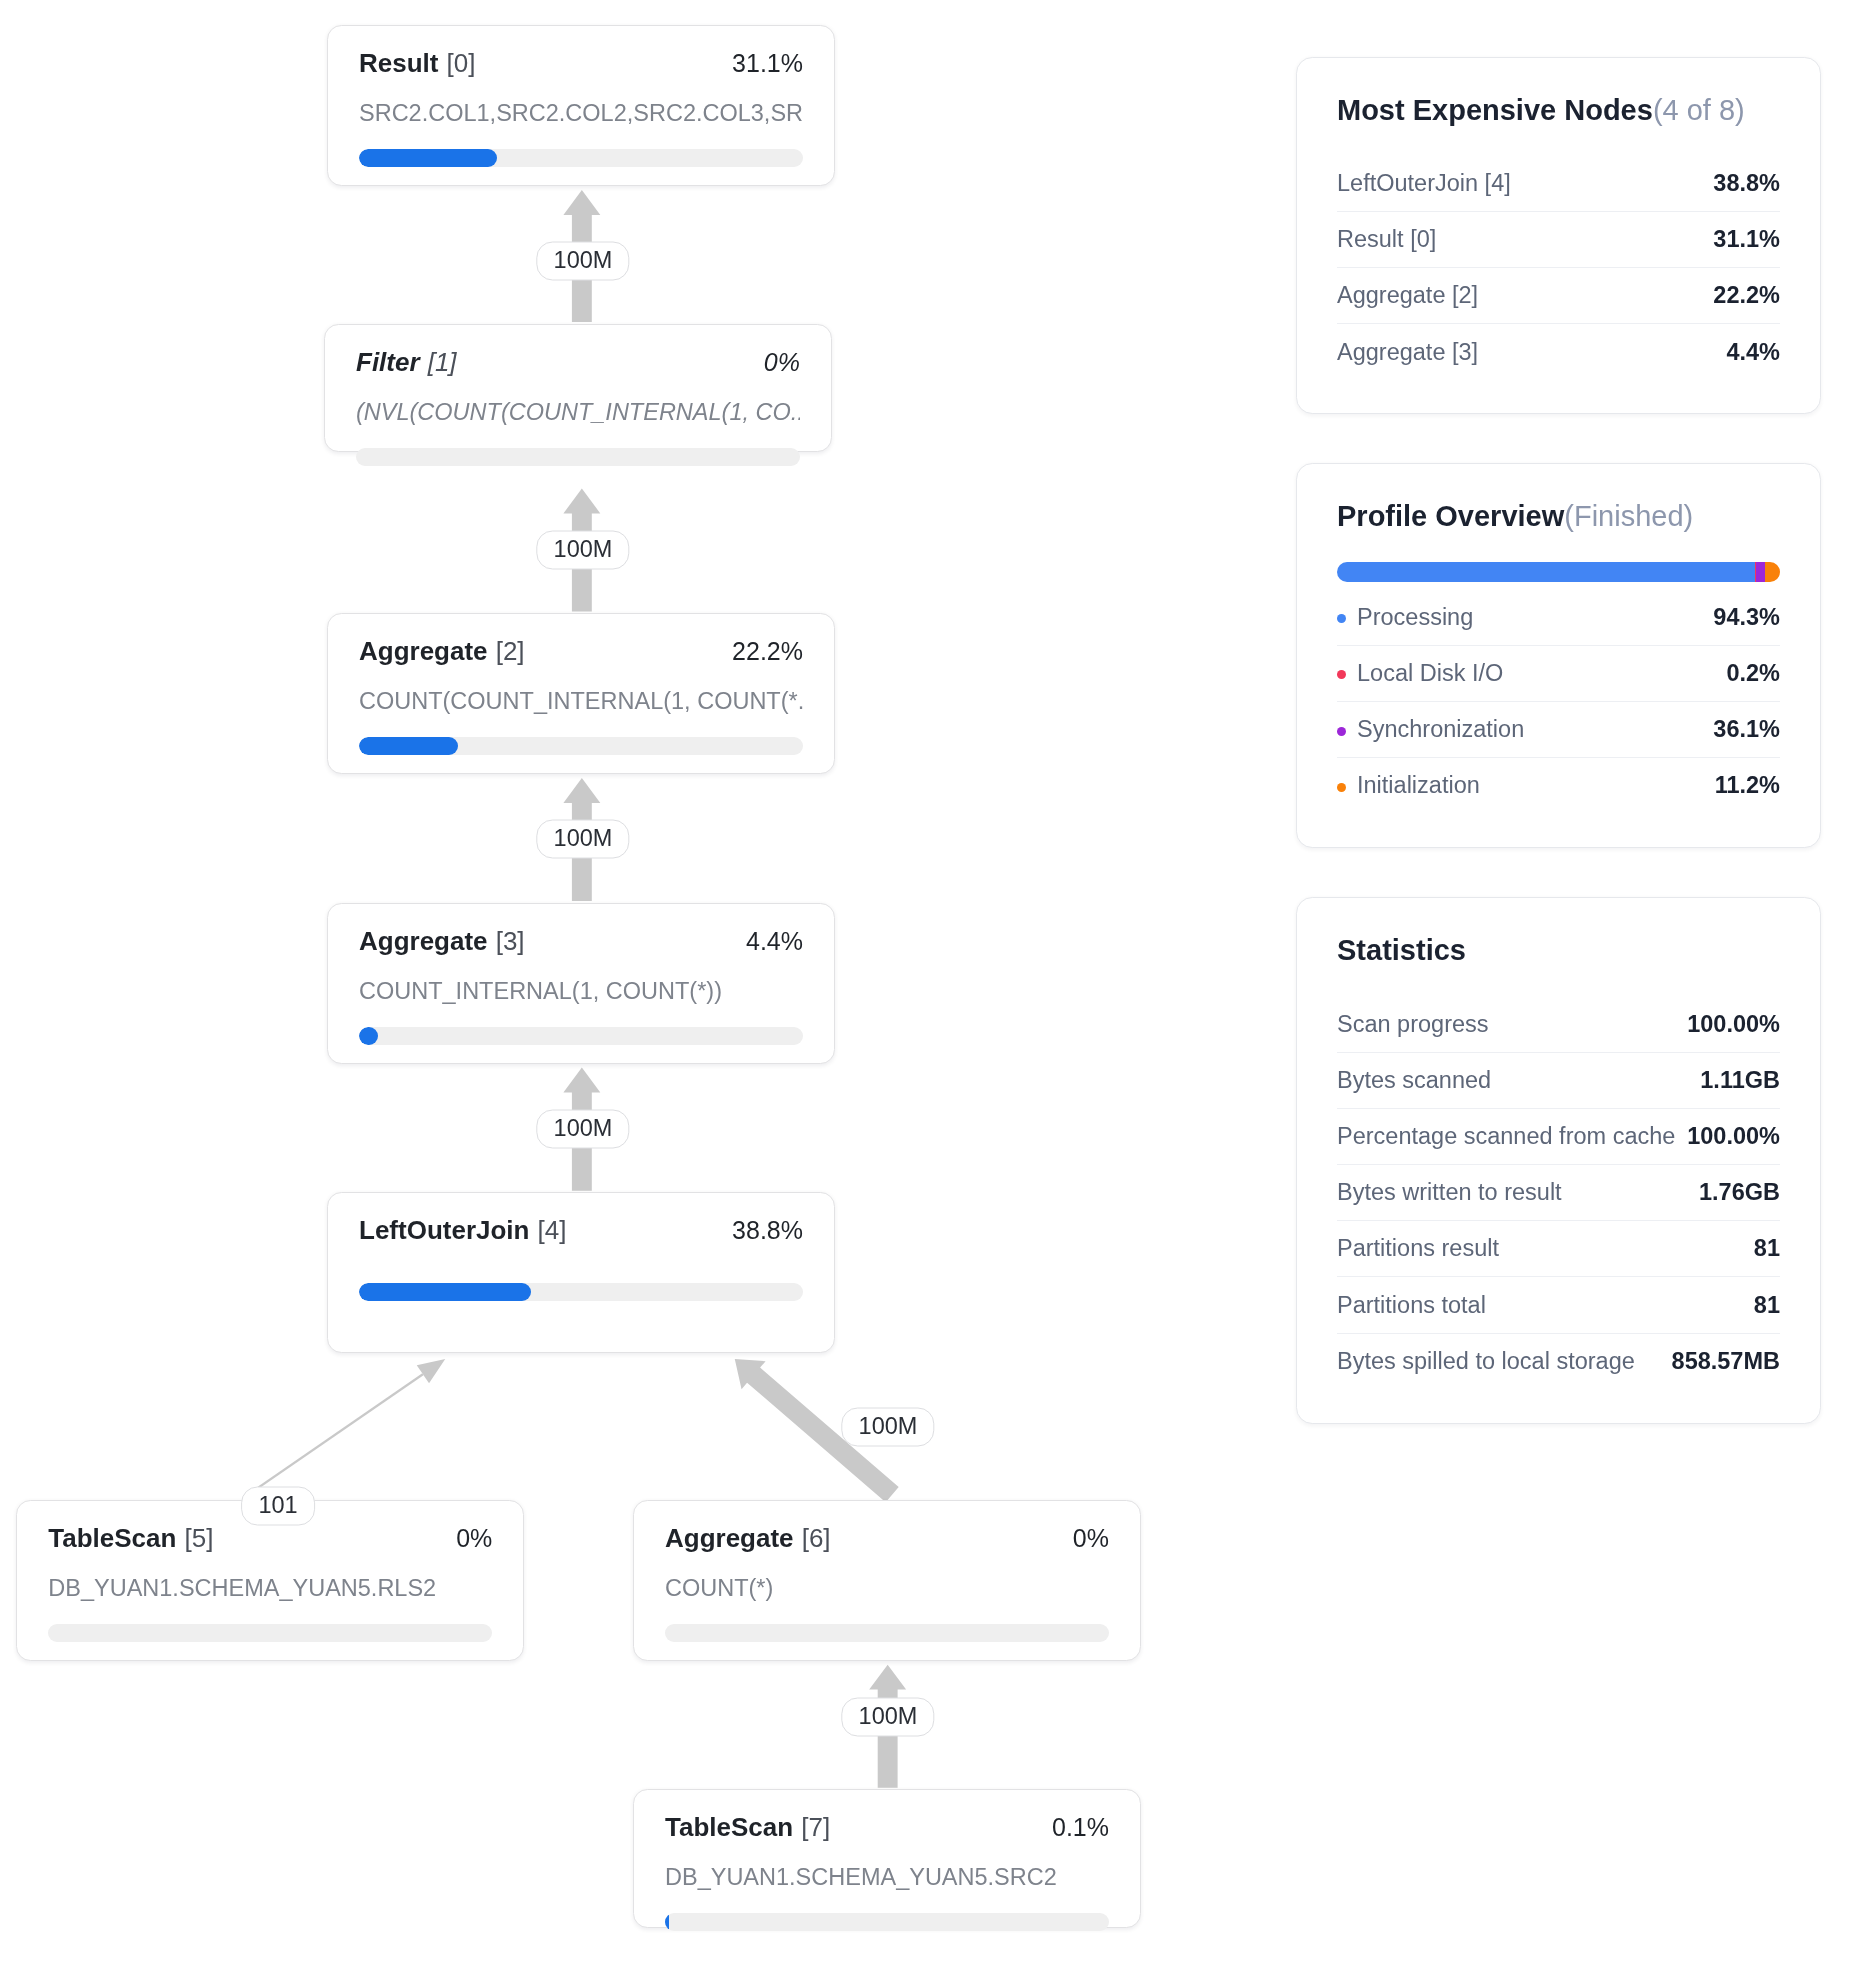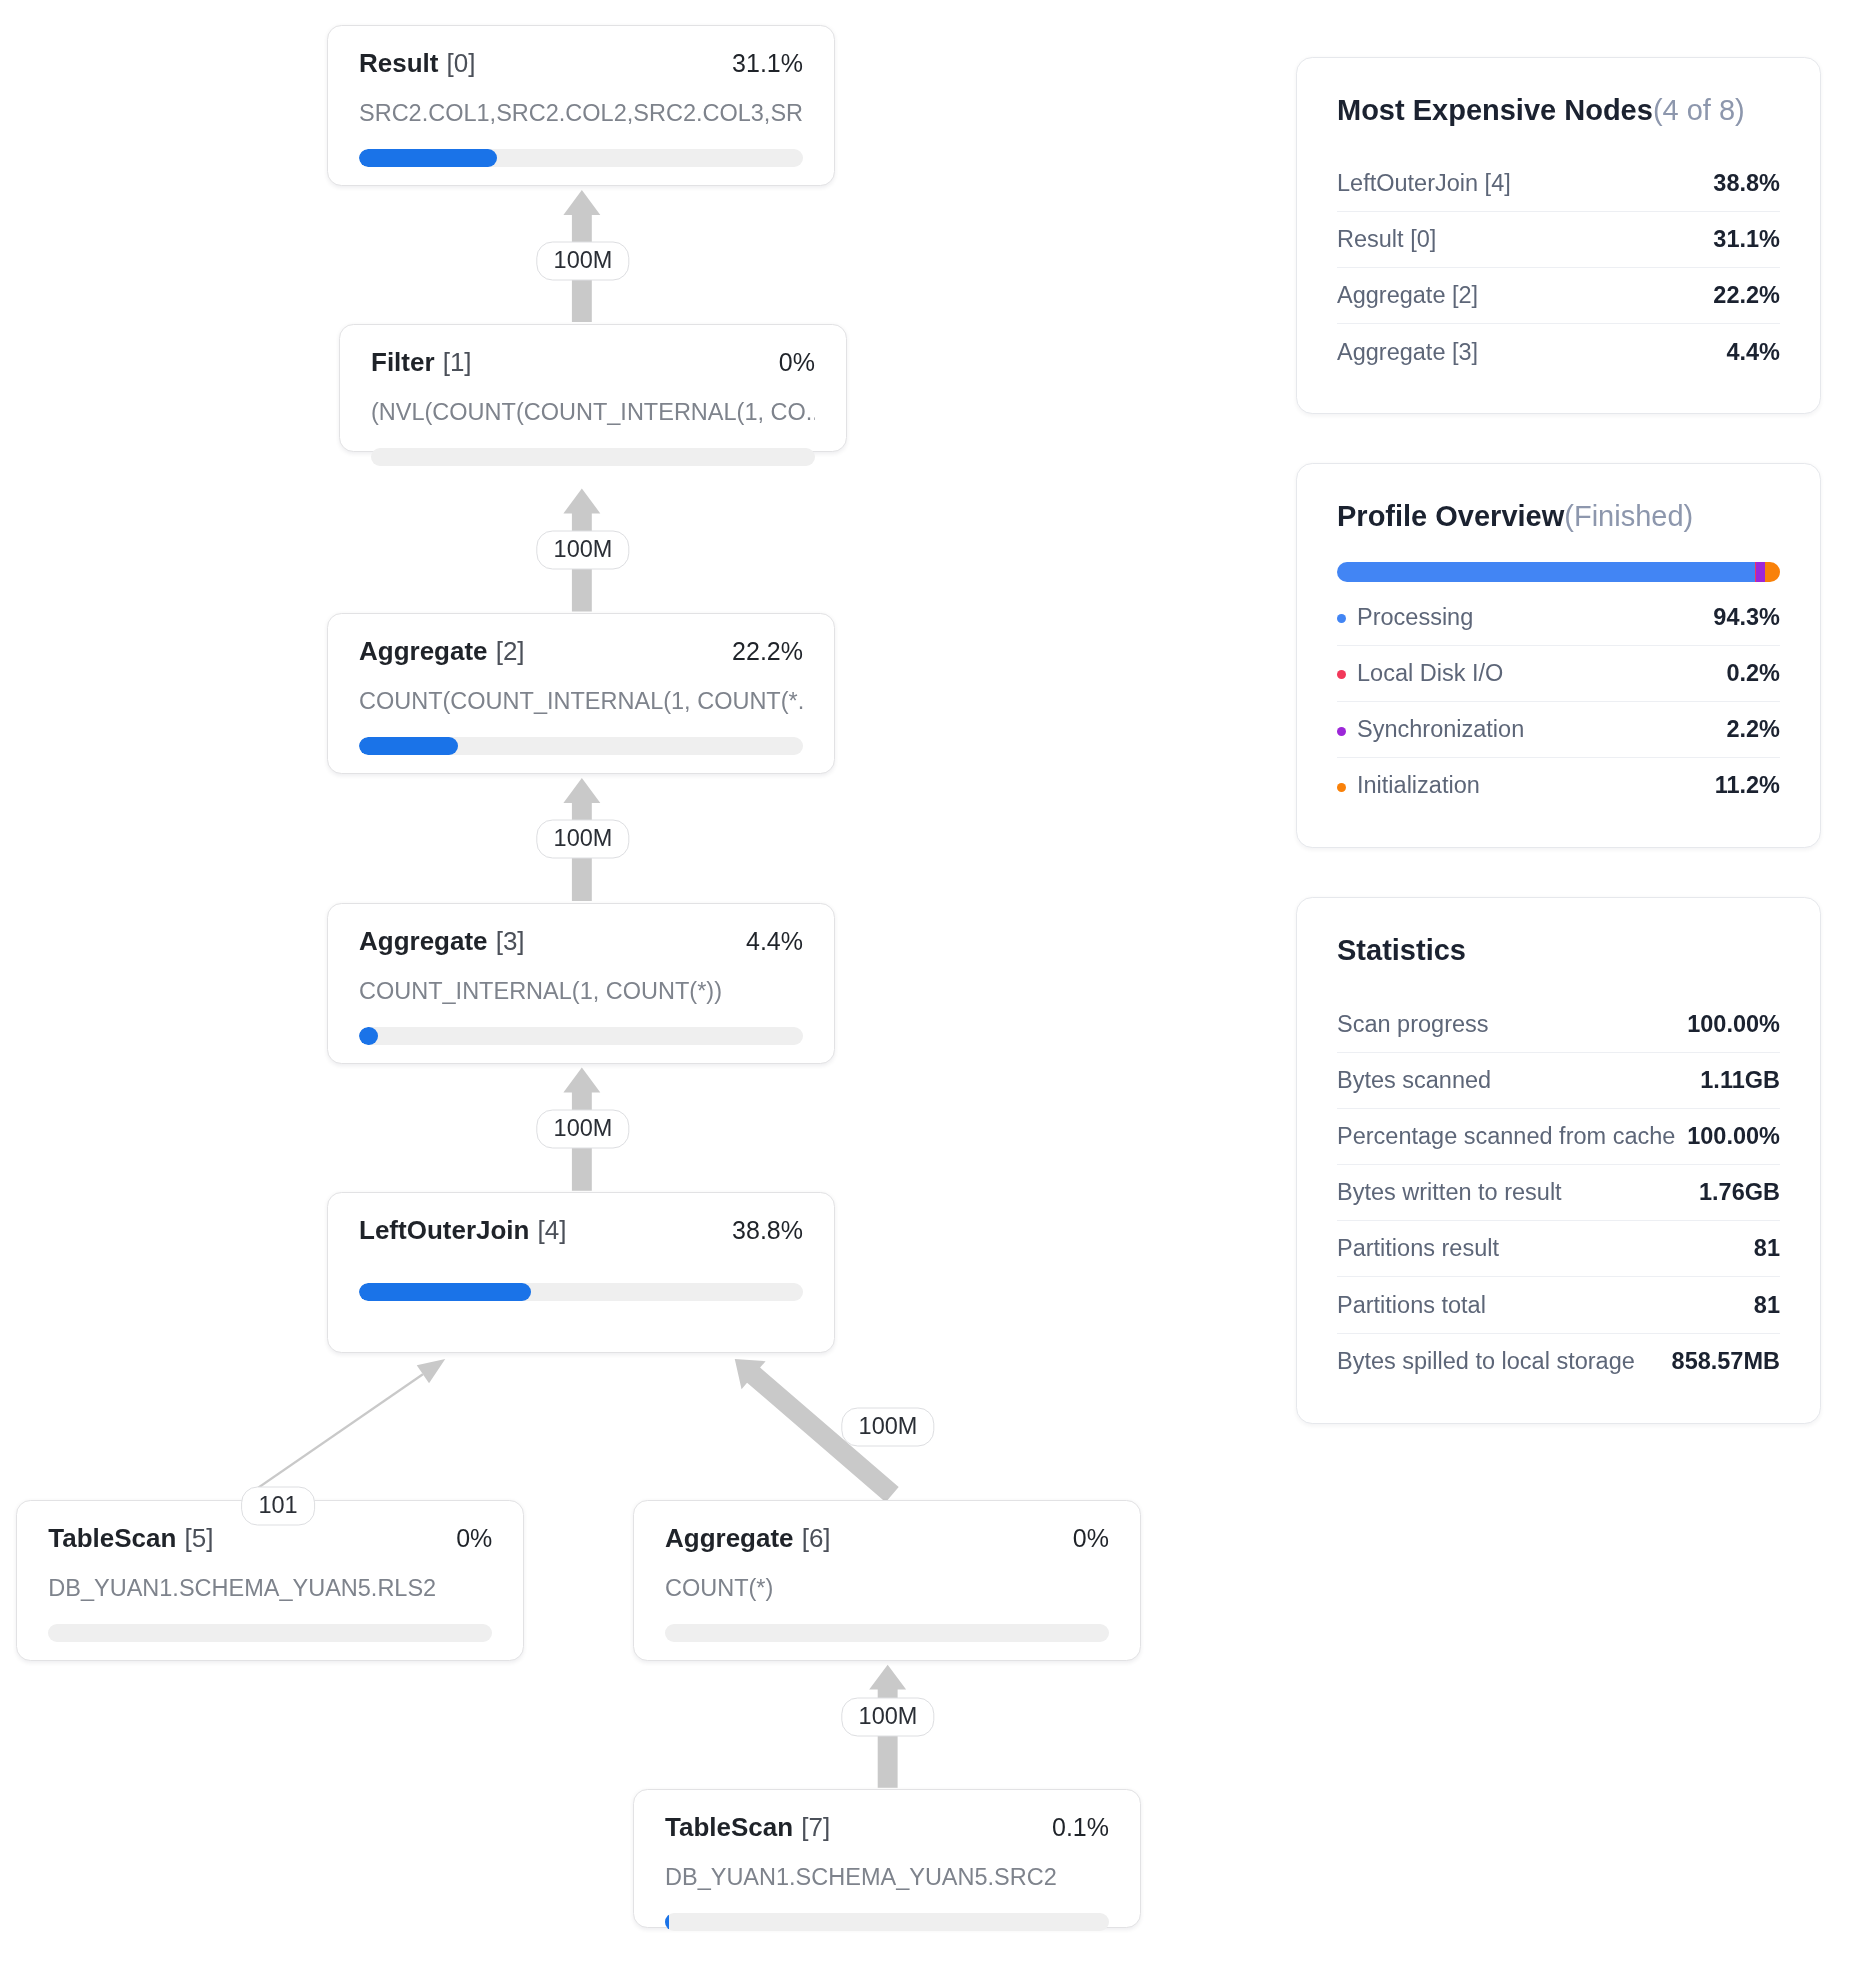--- a/index.html
+++ b/index.html
@@ -139,21 +139,21 @@
         <div class="node" style="left: 327px; top: 25px; width: 508px; height: 161px;">
           <div class="node-head">
             <div><span class="node-title">Result</span><span class="node-idx">[0]</span></div>
             <span class="node-pct">31.1%</span>
           </div>
           <div class="node-sub">SRC2.COL1,SRC2.COL2,SRC2.COL3,SR...</div>
           <div class="bar-track">
             <div class="bar-fill" style="width: 31.1%;"></div>
           </div>
         </div>
-        <div class="node" style="left: 339px; top: 324px; width: 508px; height: 128px;">
+        <div class="node" style="left: 324px; top: 324px; width: 508px; height: 128px; font-style: italic;">
           <div class="node-head">
             <div><span class="node-title">Filter</span><span class="node-idx">[1]</span></div>
             <span class="node-pct">0%</span>
           </div>
           <div class="node-sub">(NVL(COUNT(COUNT_INTERNAL(1, CO...</div>
           <div class="bar-track">
             <div class="bar-fill" style="width: 0px;"></div>
           </div>
         </div>
         <div class="node" style="left: 327px; top: 613px; width: 508px; height: 161px;">
@@ -267,21 +267,21 @@
           <div class="row">
             <span class="lbl"><span class="dot" style="background: rgb(66, 133, 244);"></span>Processing</span>
             <span class="val">94.3%</span>
           </div>
           <div class="row">
             <span class="lbl"><span class="dot" style="background: rgb(242, 56, 90);"></span>Local Disk I/O</span>
             <span class="val">0.2%</span>
           </div>
           <div class="row">
             <span class="lbl"><span class="dot" style="background: rgb(156, 39, 216);"></span>Synchronization</span>
-            <span class="val">2.2%</span>
+            <span class="val">36.1%</span>
           </div>
           <div class="row">
             <span class="lbl"><span class="dot" style="background: rgb(249, 129, 9);"></span>Initialization</span>
             <span class="val">11.2%</span>
           </div>
         </div>
     </div>
 
     <div class="card">
       <div class="card-title">Statistics</div>

